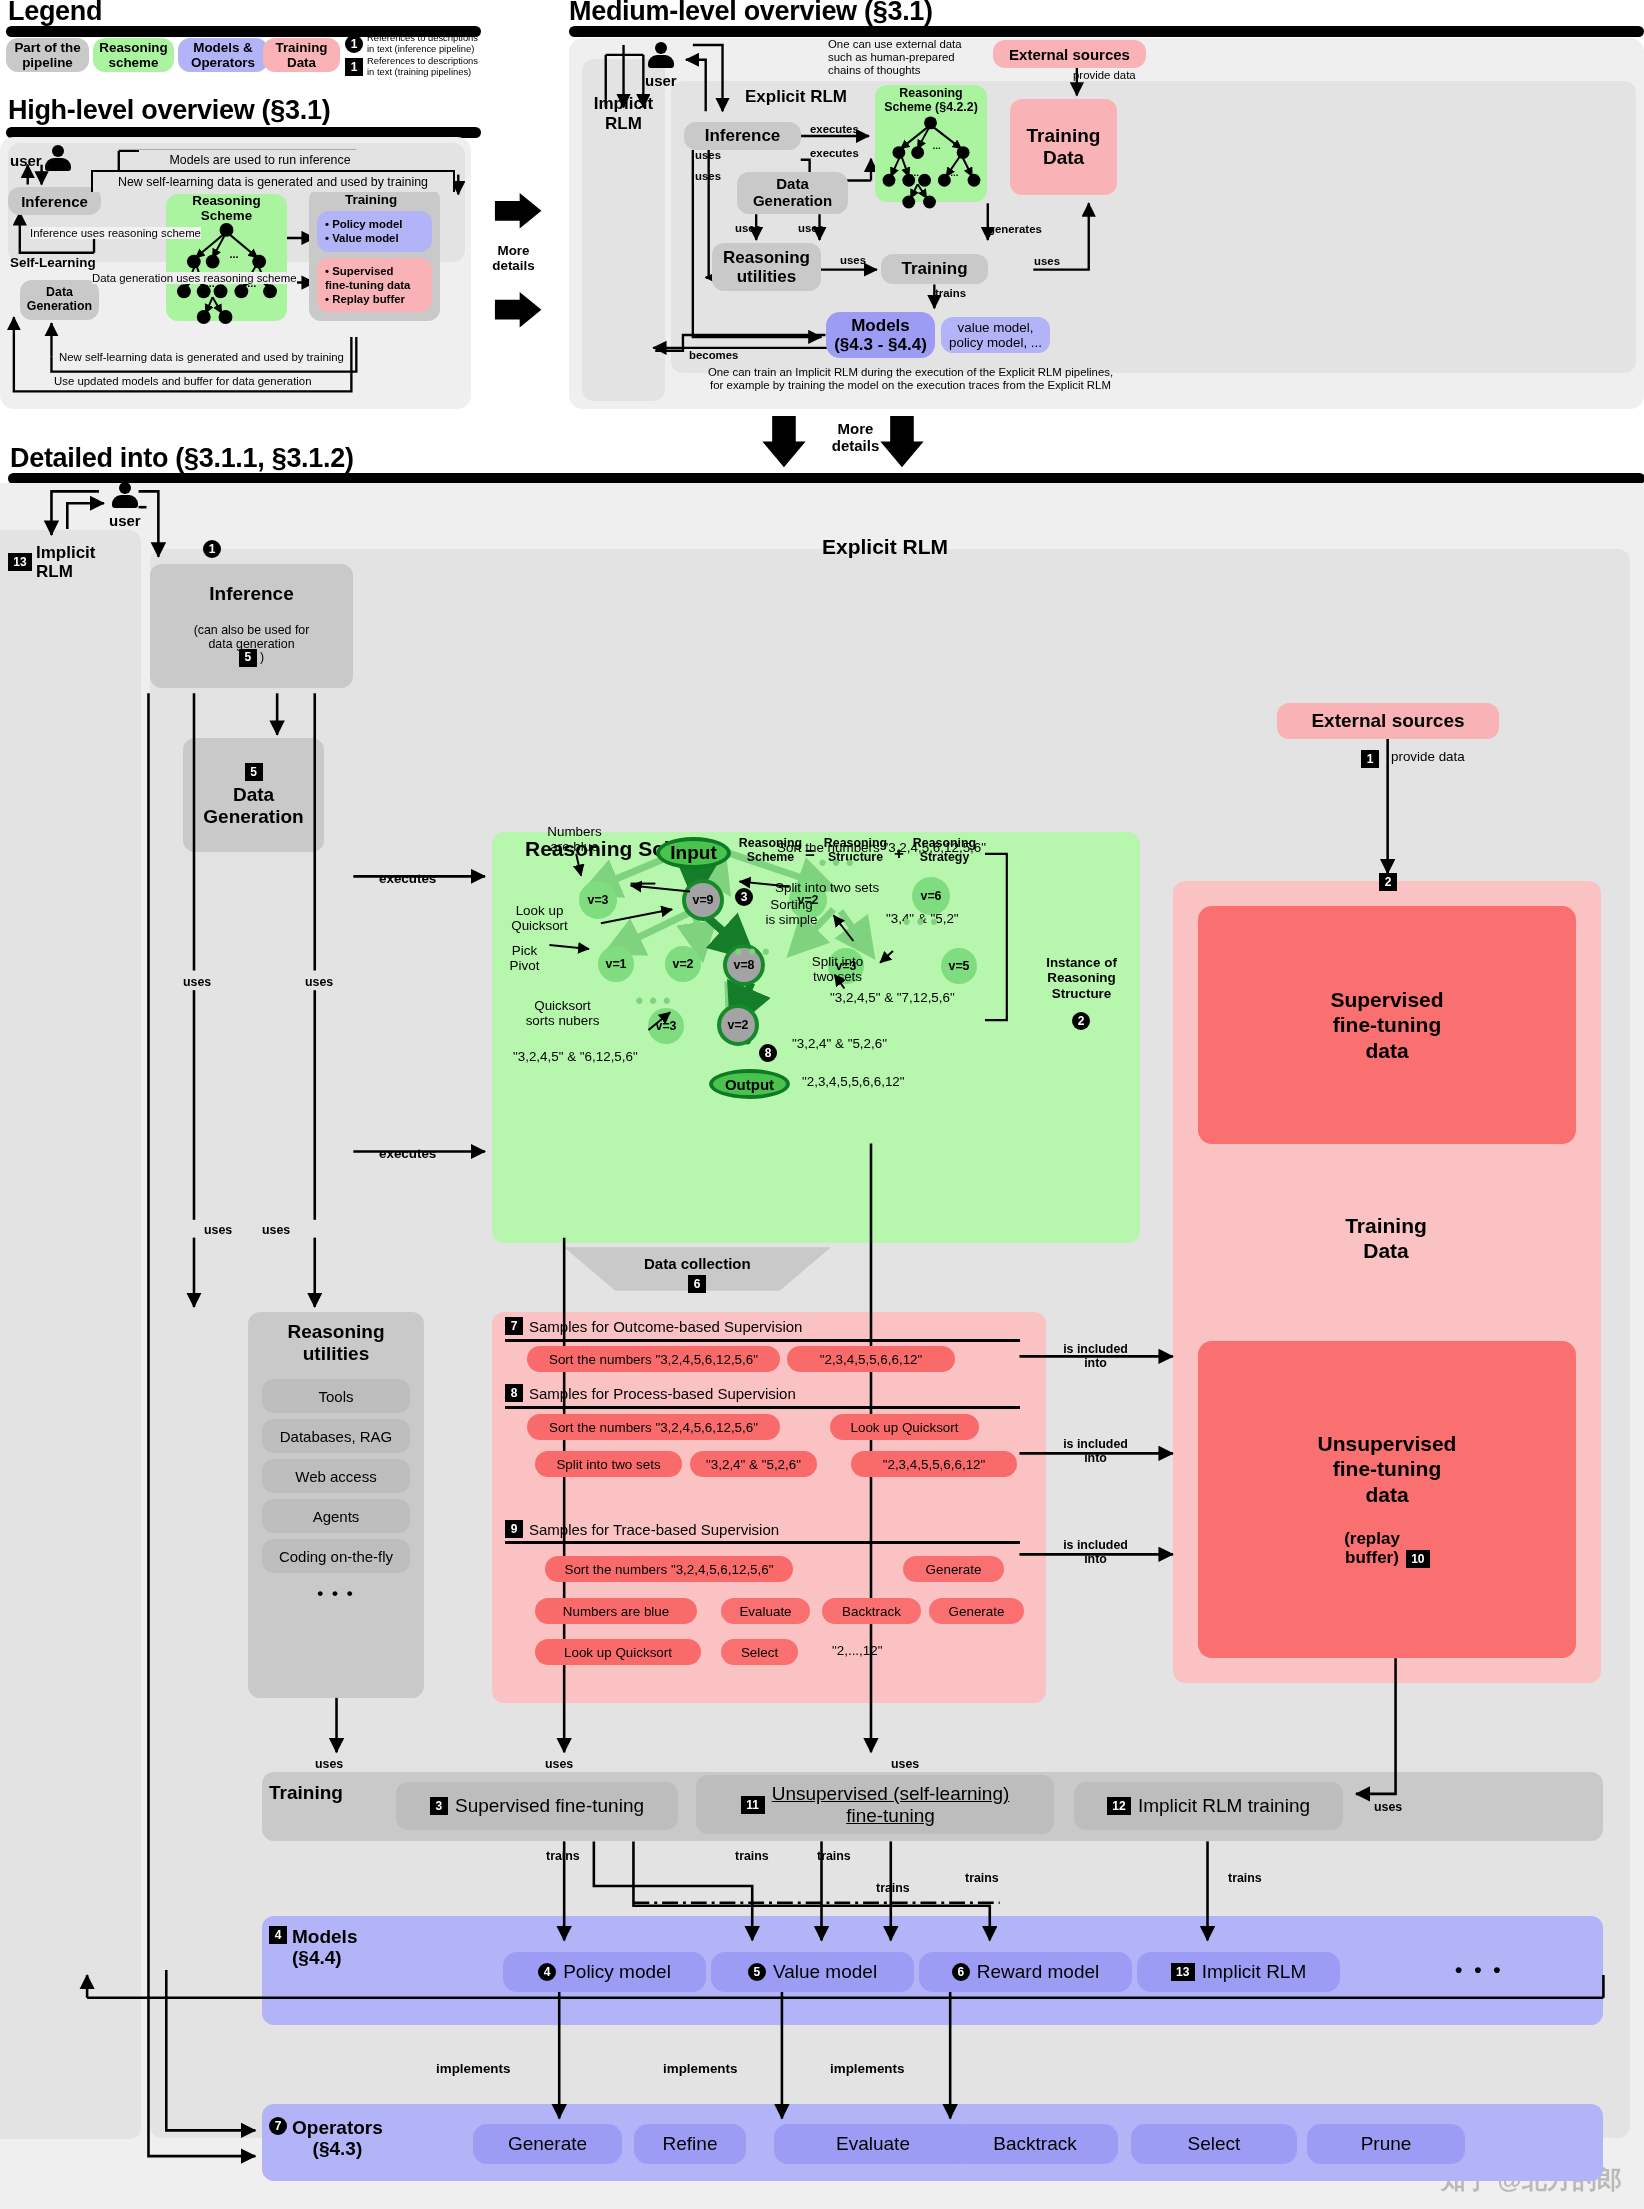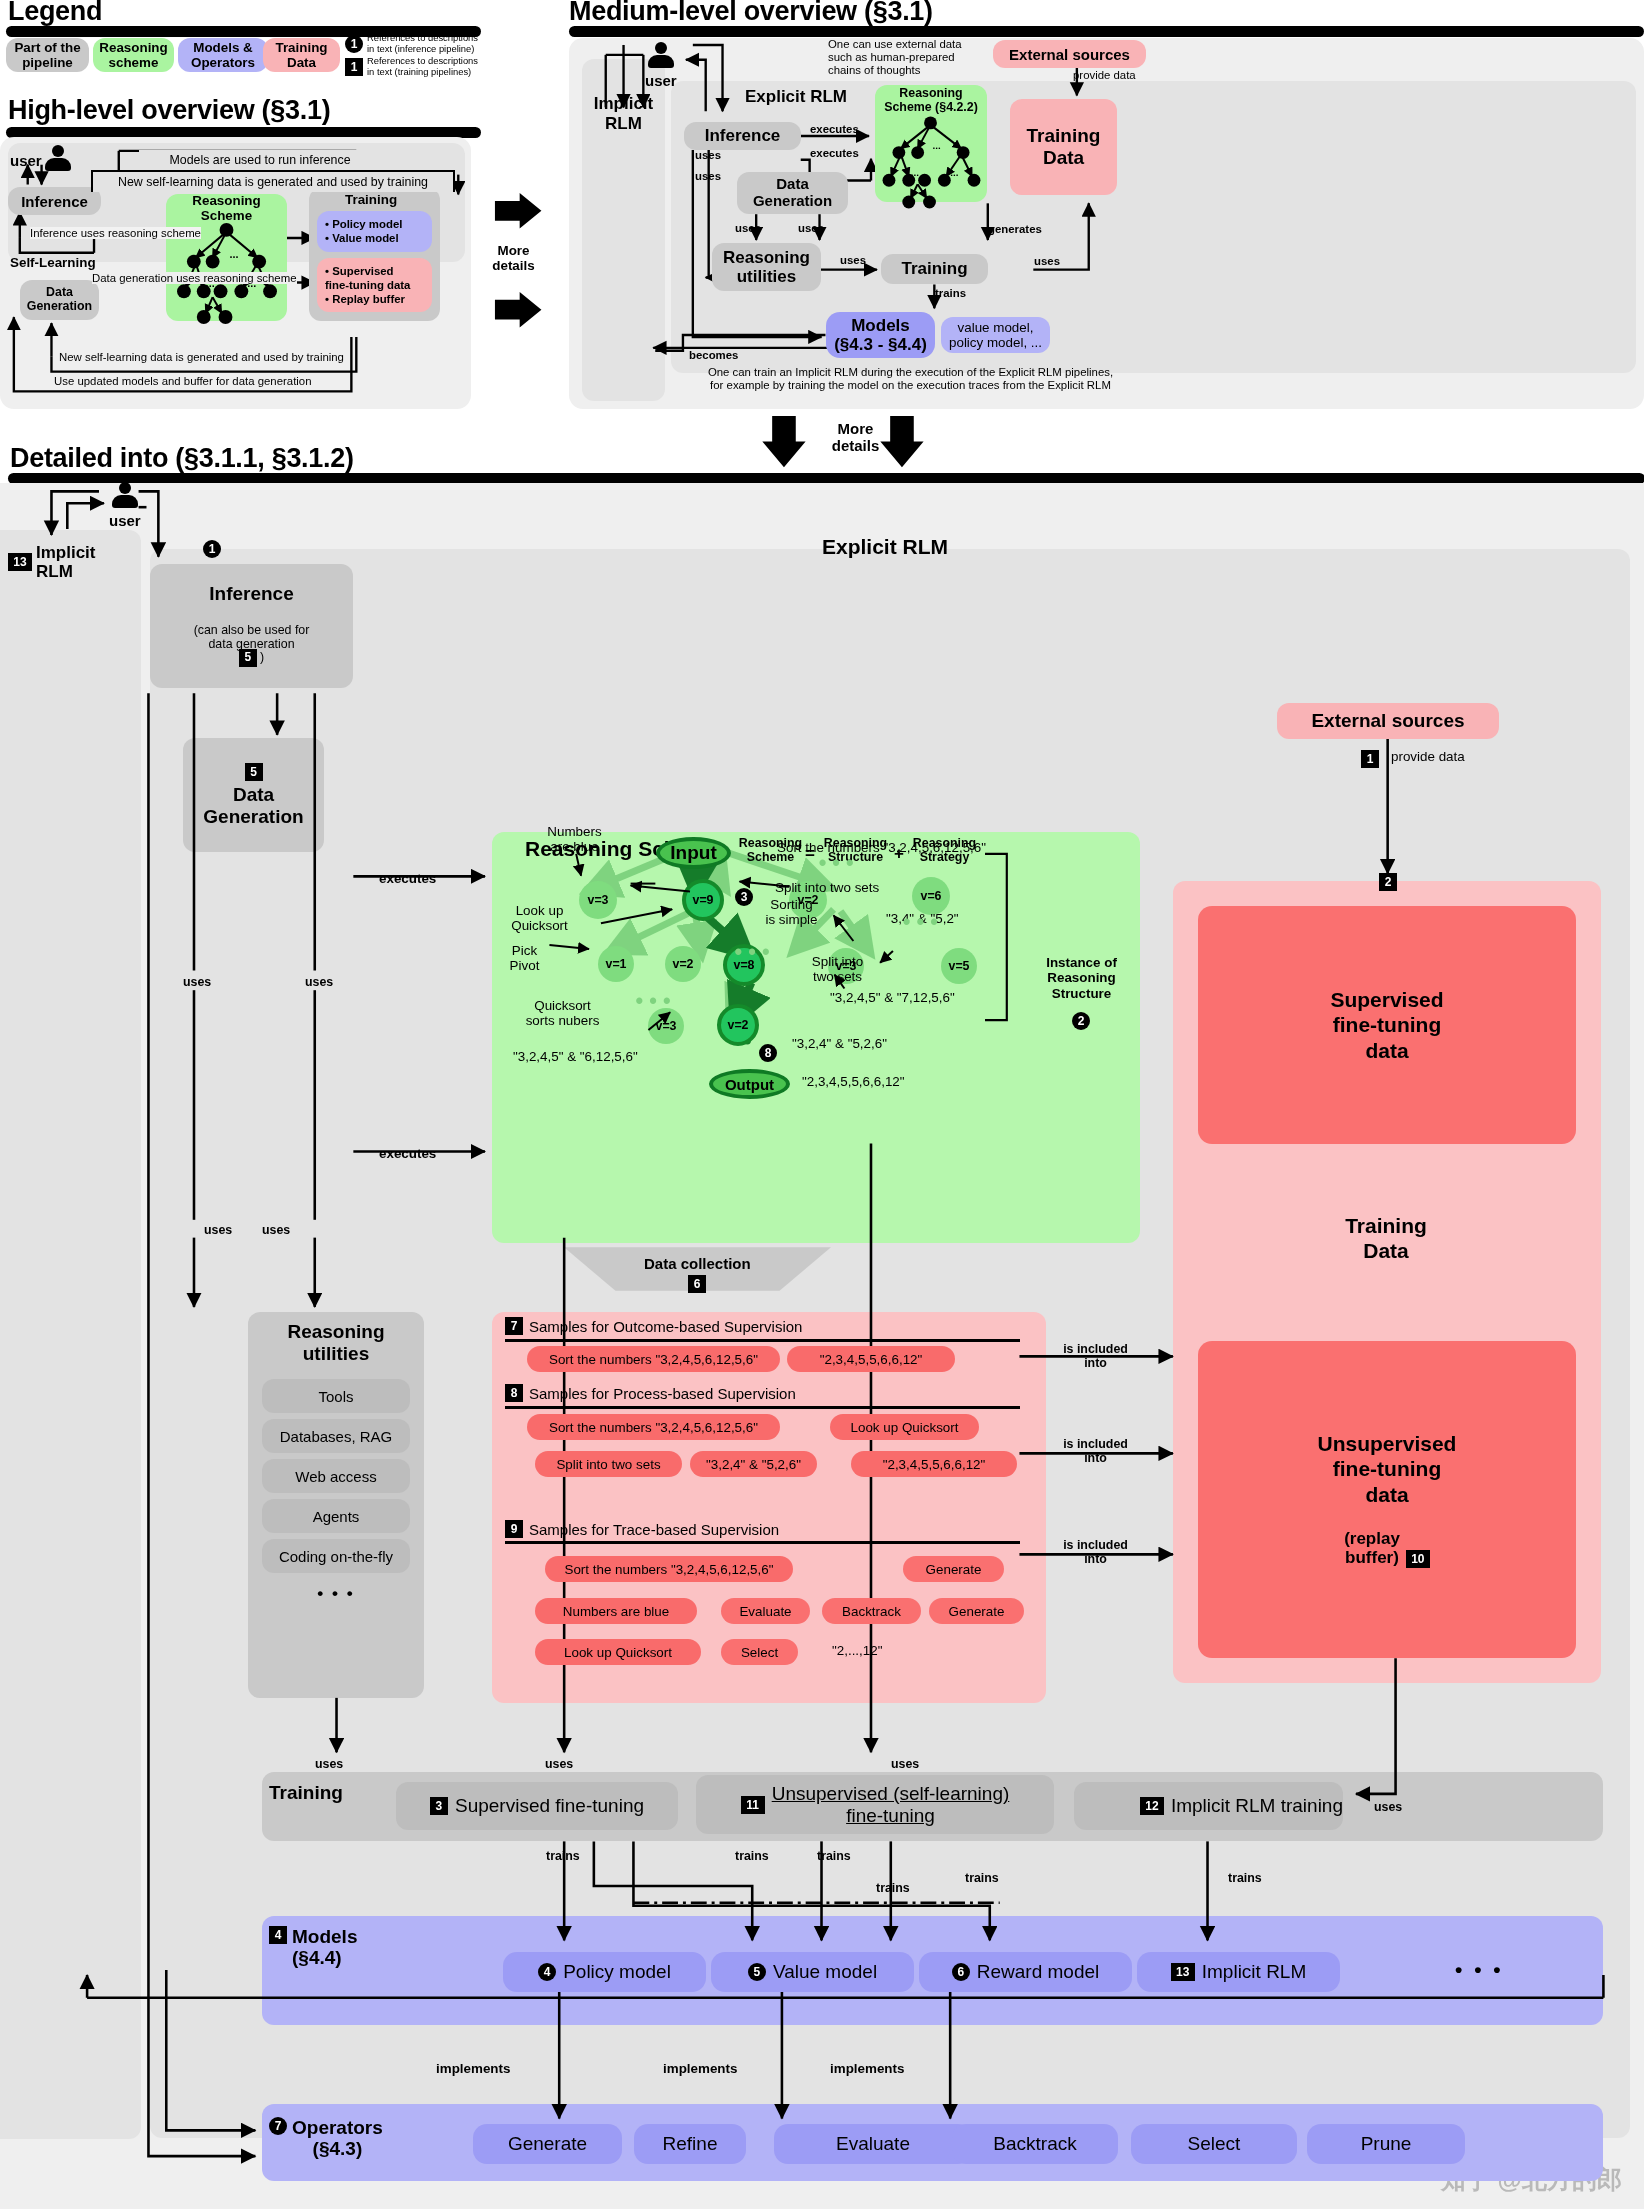--- a/index.html
+++ b/index.html
@@ -39,21 +39,21 @@
   .numc { display:inline-flex; align-items:center; justify-content:center;
           width:18px; height:18px; border-radius:50%; background:#000; color:#fff;
           font-size:12px; font-weight:bold; }
   .nums { display:inline-flex; align-items:center; justify-content:center;
           width:18px; height:18px; background:#000; color:#fff;
           font-size:12px; font-weight:bold; }
   .nums.w2 { width:24px; }
   .node { position:absolute; border-radius:50%; display:flex;
           align-items:center; justify-content:center; font-weight:bold; }
   .node.lite { background:#7fdc7f; }
-  .node.dark { background:#22c55e; border:4px solid #148a2a;text-align:right; }
+  .node.dark { background:#a3a3a3; border:4px solid #148a2a;text-align:right; }
   .oval { position:absolute; background:#49c24e; border:4px solid #0f7a24;
           border-radius:50%; display:flex; align-items:center;
           justify-content:center; font-weight:bold; }
   .user-ico { width:26px; height:30px; position:relative; }
   .user-ico .head { position:absolute; left:7px; top:0; width:12px; height:12px;
                     border-radius:50%; background:#000; }
   .user-ico .body { position:absolute; left:0px; top:13px; width:26px; height:13px;
                     background:#000; border-radius:9px 9px 3px 3px; }
   .wm { position:absolute; right:22px; bottom:14px; font-size:25px;
         color:#b9b9b9; font-weight:bold; }
@@ -584,21 +584,21 @@
 
 <div class="abs gray-d" style="left:396px;top:1782px;width:282px;height:48px;z-index:11;display:flex;align-items:center;justify-content:center;gap:7px;">
   <span class="nums">3</span>
   <span class="t18">Supervised fine-tuning</span>
 </div>
 <div class="abs gray-d" style="left:696px;top:1775px;width:358px;height:59px;z-index:11;display:flex;align-items:center;justify-content:center;gap:7px;">
   <span class="nums w2">11</span>
   <span class="t18" style="white-space:pre-line;line-height:1.12;text-align:center;text-decoration:underline;">Unsupervised (self-learning)
 fine-tuning</span>
 </div>
-<div class="abs gray-d" style="left:1074px;top:1782px;width:269px;height:48px;z-index:11;display:flex;align-items:center;justify-content:flex-end;gap:7px;">
+<div class="abs gray-d" style="left:1074px;top:1782px;width:269px;height:48px;z-index:11;display:flex;align-items:center;justify-content:center;gap:7px;">
   <span class="nums w2">12</span>
   <span class="t18">Implicit RLM training</span>
 </div>
 
 <div class="abs b t12" style="left:546px;top:1849px;z-index:11;">trains</div>
 <div class="abs b t12" style="left:735px;top:1849px;z-index:11;">trains</div>
 <div class="abs b t12" style="left:817px;top:1849px;z-index:11;">trains</div>
 <div class="abs b t12" style="left:876px;top:1881px;z-index:11;">trains</div>
 <div class="abs b t12" style="left:965px;top:1871px;z-index:11;">trains</div>
 <div class="abs b t12" style="left:1228px;top:1871px;z-index:11;">trains</div>

